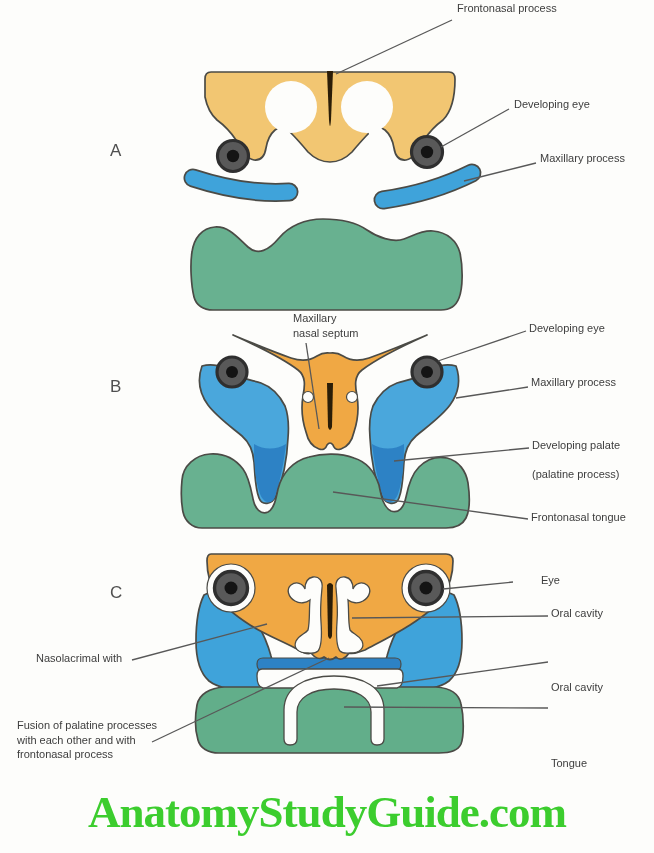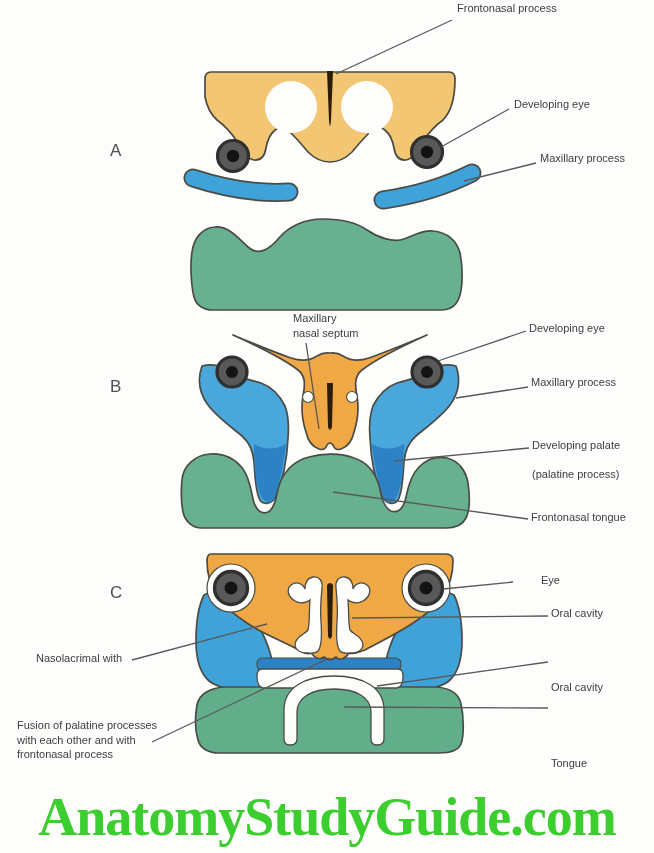--- a/index.html
+++ b/index.html
@@ -5,21 +5,21 @@
   html,body{margin:0;padding:0;background:#fcfcfa;}
   #stage{position:relative;width:654px;height:853px;background:#fdfdfb;overflow:hidden;
          font-family:"Liberation Sans",sans-serif;}
   #diagram-svg{position:absolute;left:0;top:0;}
   .outlined{stroke:#4b4b46;stroke-width:1.7;stroke-linejoin:round;}
   .leader{stroke:#585858;stroke-width:1.3;fill:none;}
   .label{position:absolute;font-size:11px;color:#3d3d3d;white-space:nowrap;line-height:15px;}
   .label span{display:block;}
   .section-letter{position:absolute;font-size:17px;color:#4f4f4f;}
   .watermark{position:absolute;left:0;right:0;top:786px;text-align:center;
-             font-family:"Liberation Serif",serif;font-weight:bold;font-size:54px;
+             font-family:"Liberation Serif",serif;font-weight:bold;font-size:45px;
              letter-spacing:-1px;color:#3ccd2e;}
 </style>
 </head>
 <body>
 
 <div id="stage">
 
 <svg id="diagram-svg" width="654" height="853" viewBox="0 0 654 853">
 
   <g>

